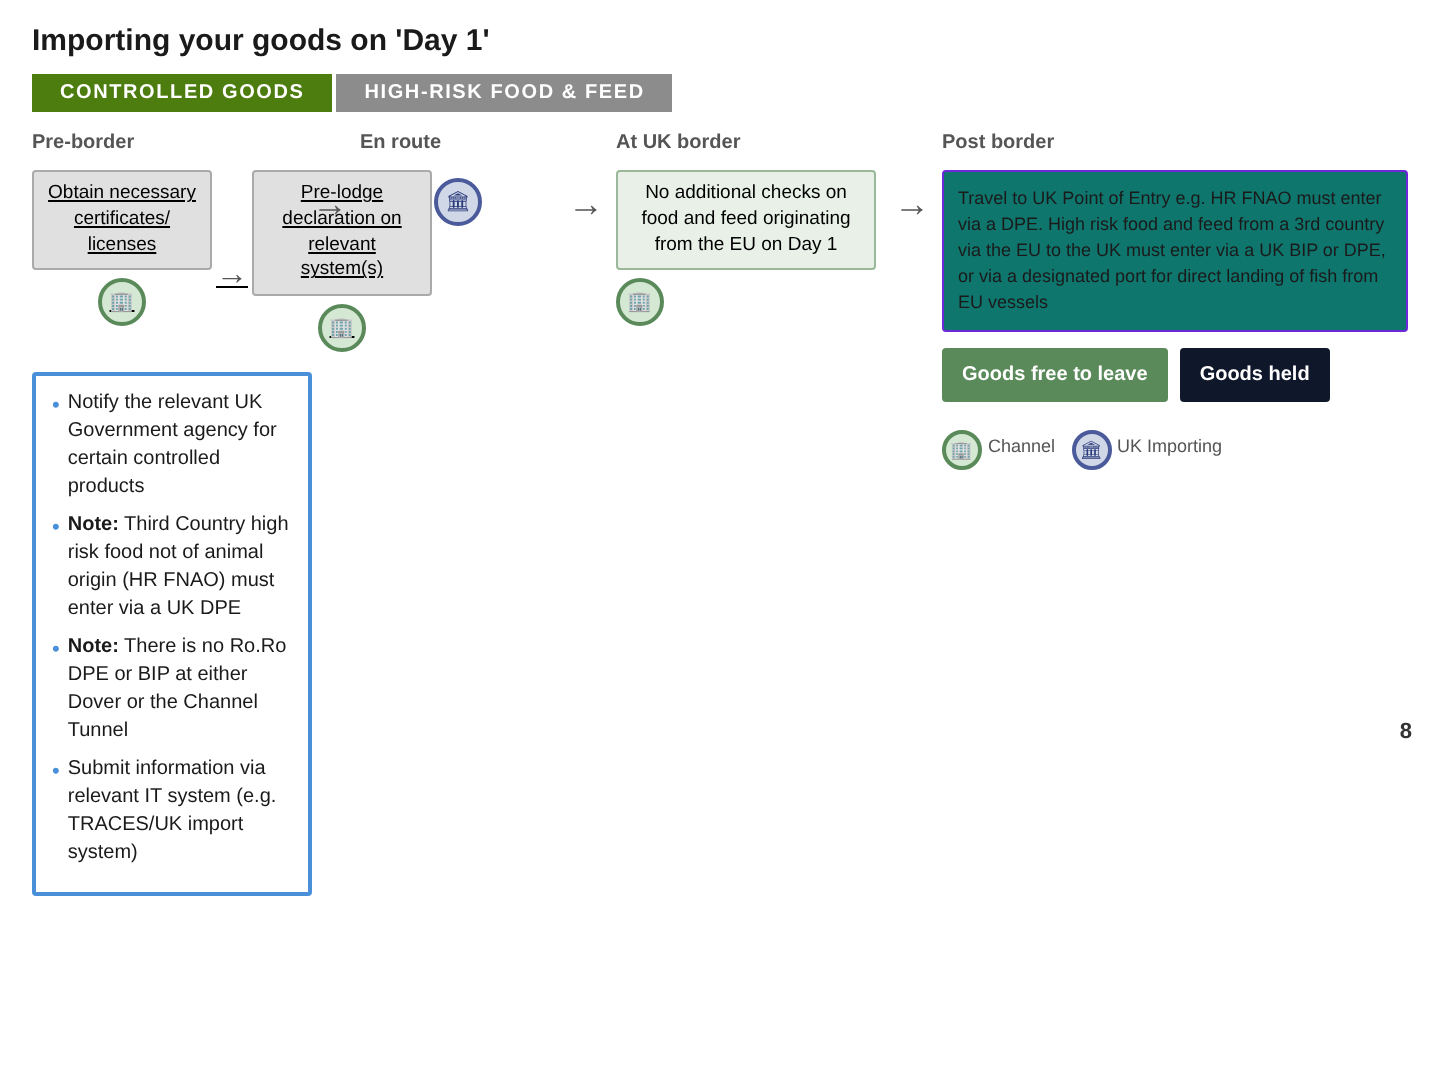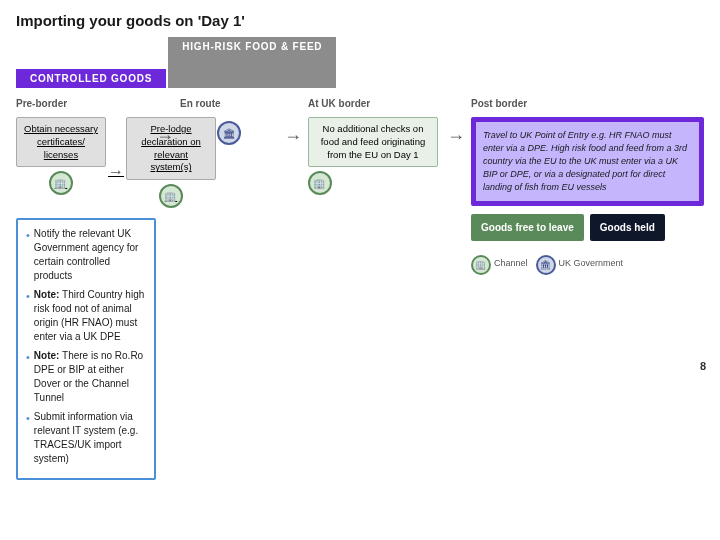--- a/index.html
+++ b/index.html
@@ -30,22 +30,21 @@
     }
     .tab {
       padding: 4px 14px;
       font-size: 10px;
       font-weight: bold;
       letter-spacing: 0.08em;
       color: #fff;
       background: #8c8c8c;
     }
     .tab.active-tab {
-      background: #6d28d9;
-      margin-top: 32px;
+      background: #4d7c0f;
     }
     .tab-divider {
       width: 2px;
       background: #fff;
     }
     
     .notes-box {
       border: 2px solid #4a90d9;
       border-radius: 2px;
       padding: 7px 8px;
@@ -68,30 +67,29 @@
     }
     .note-text {
       font-size: 10px;
       line-height: 1.4;
     }
     .note-text b {
       font-weight: bold;
     }
     
     .post-border-box {
-      background: #c4b5fd;
-      border: 5px solid #6d28d9;
+      background: #0f766e;
+      border: 1px solid #6d28d9;
       border-radius: 2px;
       padding: 7px;
       font-size: 9px;
       line-height: 1.45;
       color: #1a1a1a;
       margin-bottom: 8px;
       min-height: 80px;
-      font-style: italic;
     }
     
     .outcomes-row {
       display: flex;
       gap: 6px;
       margin-top: 6px;
     }
     .outcome-box {
       padding: 8px 10px;
       border-radius: 2px;
@@ -293,21 +291,21 @@
         <div class="outcome-box red">Goods held</div>
       </div>
 
       <div class="key-row" style="margin-top:10px;">
         <div class="key-item">
           <div class="step-icon business" style="width:20px;height:20px;font-size:9px;">🏢</div>
           <span>Channel</span>
         </div>
         <div class="key-item">
           <div class="step-icon gov" style="width:20px;height:20px;font-size:9px;">🏛</div>
-          <span>UK Government</span>
+          <span>UK Importing</span>
         </div>
       </div>
     </div>
 
   </div>
 
   <div class="page-number">8</div>
 
 </div>
 

